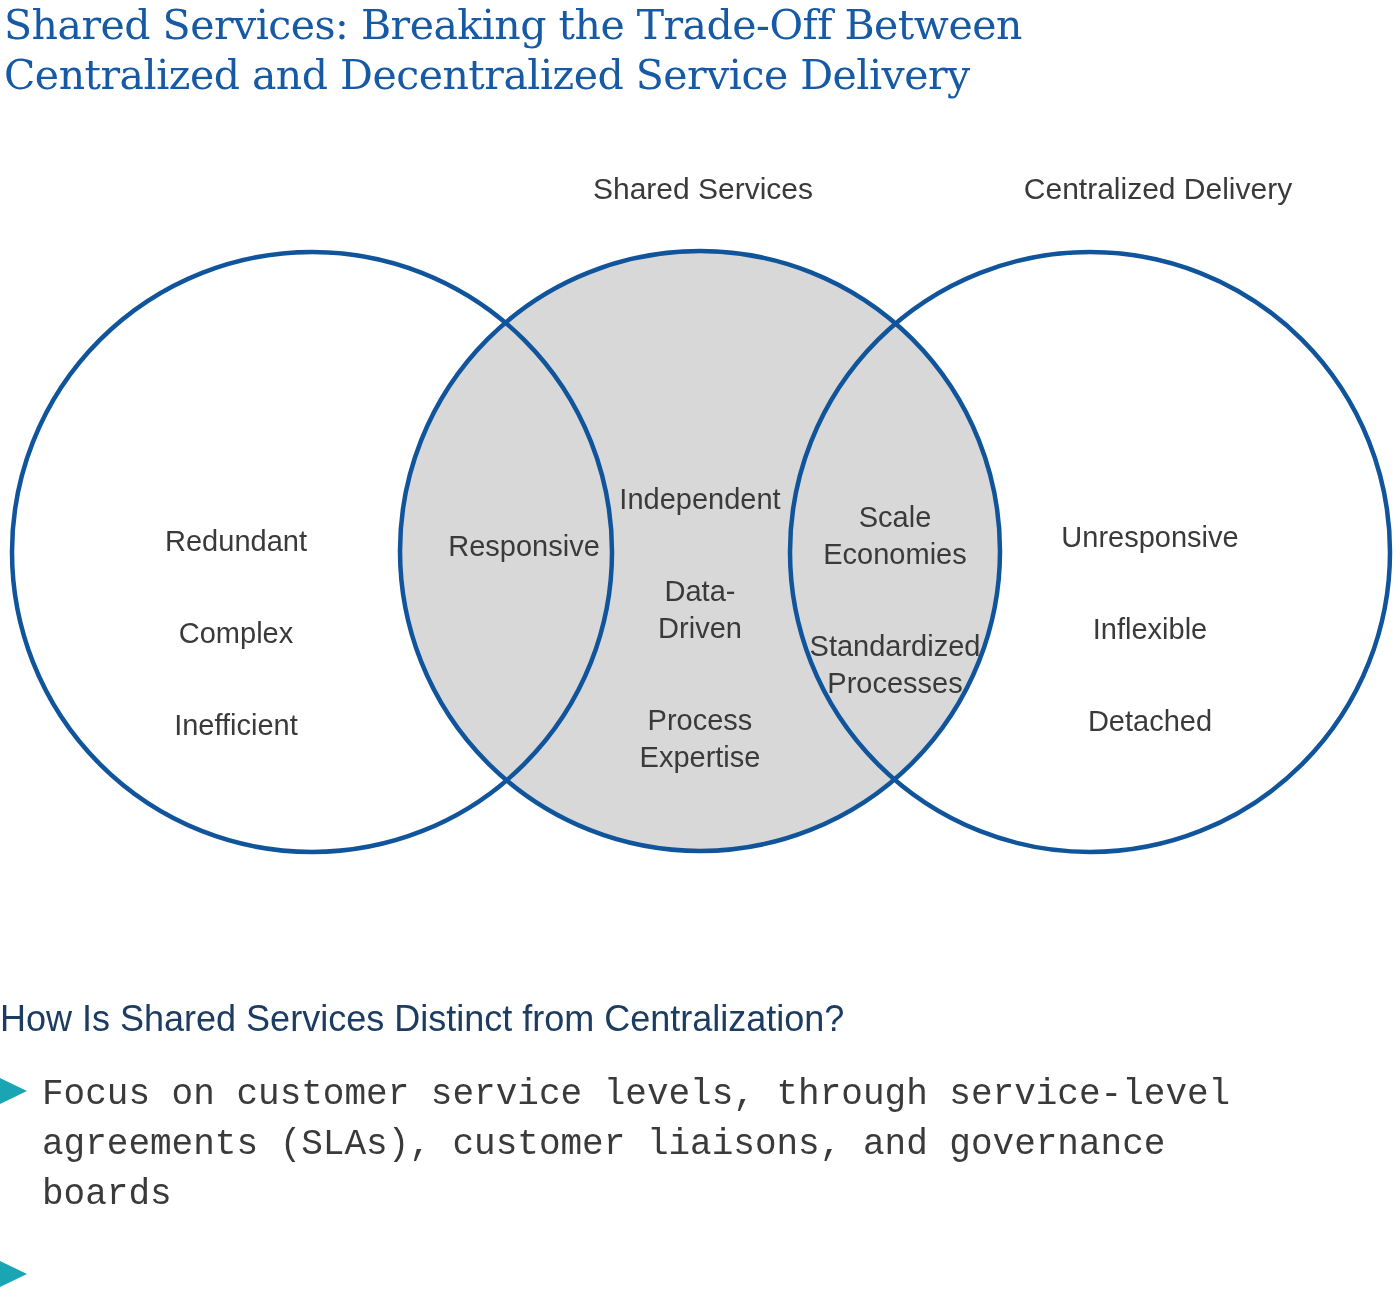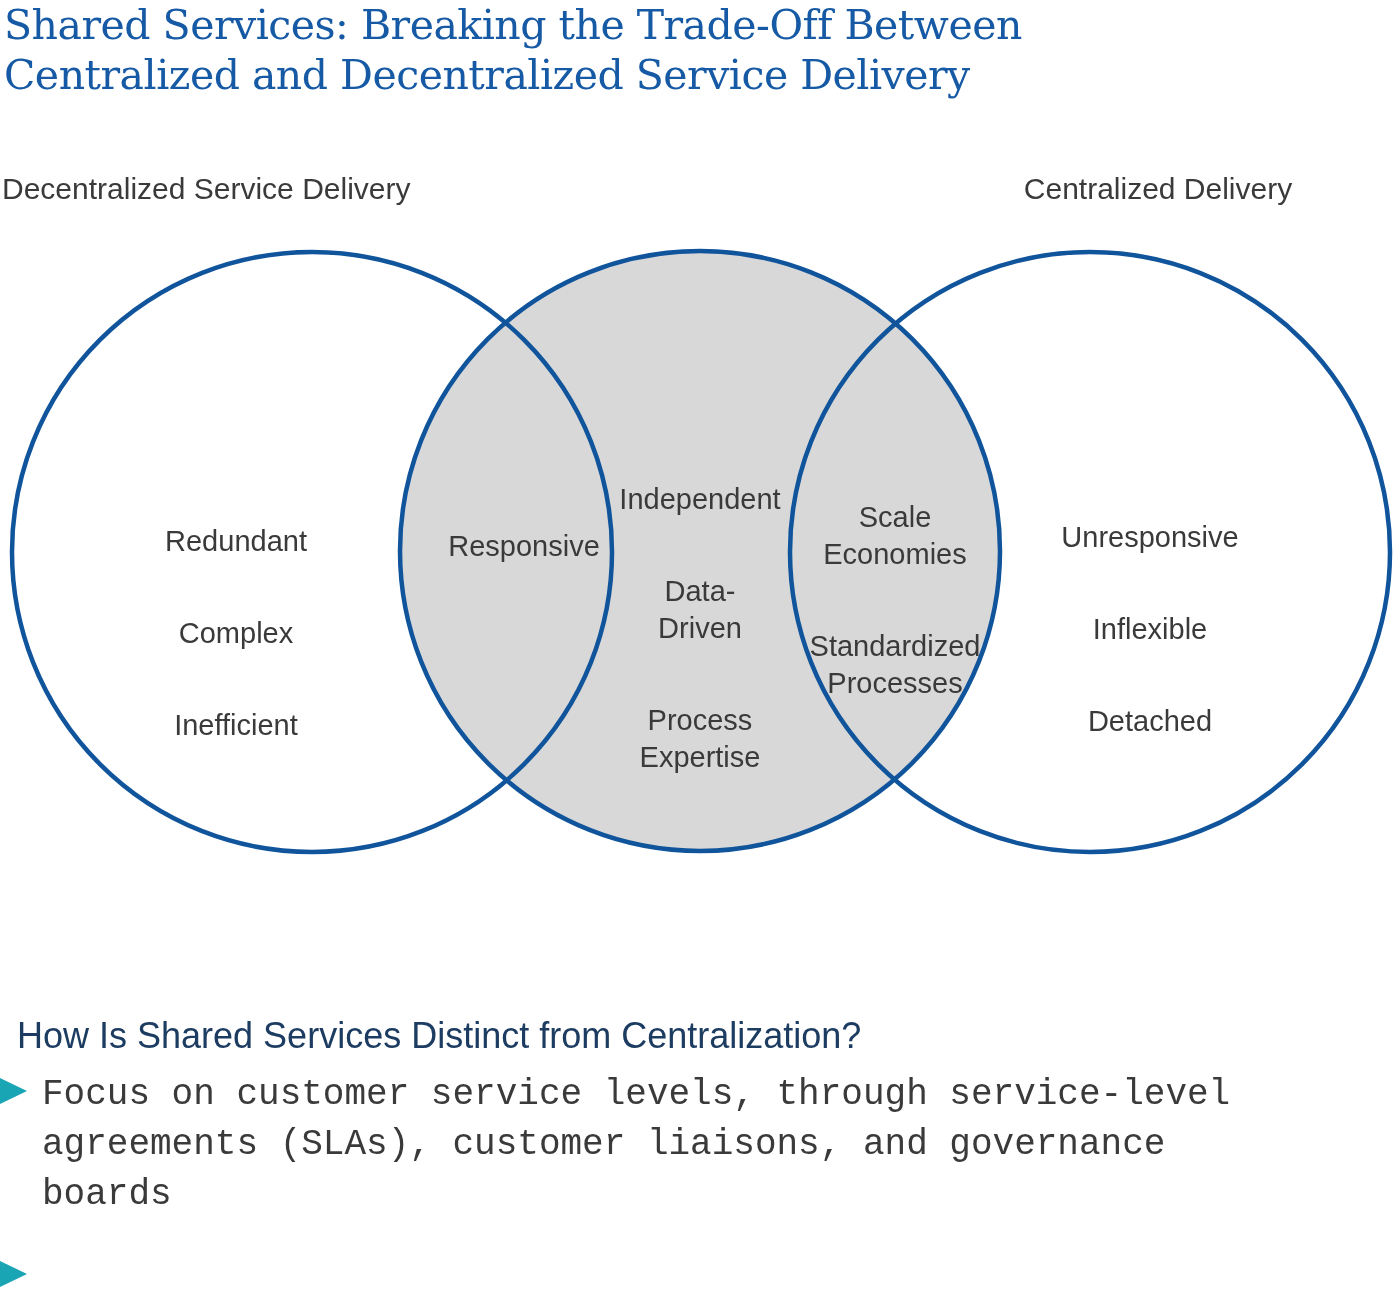--- a/index.html
+++ b/index.html
@@ -63,21 +63,21 @@
   .zone-left       { left: 236px;  top: 486px; }
   .zone-lens-left  { left: 524px;  top: 491px; }
   .zone-middle     { left: 700px;  top: 444px; }
   .zone-lens-right { left: 895px;  top: 462px; }
   .zone-right      { left: 1150px; top: 482px; }
 
   .section-heading {
     position: absolute;
     left: 0px;
     top: 998px;
-    margin: 17px;
+    margin: 0;
     font-size: 36px;
     font-weight: 500;
     color: var(--heading-navy);
     white-space: nowrap;
   }
   .bullets {
     position: absolute;
     left: 0;
     top: 1068px;
     margin: 0;
@@ -106,21 +106,21 @@
   }
 </style>
 </head>
 <body>
 
 <div class="canvas">
 
   <h1 class="page-title">Shared Services: Breaking the Trade-Off Between
 Centralized and Decentralized Service Delivery</h1>
 
-  <div class="circle-label lbl-left">Decentralized Service Delivery</div>
+  <div class="circle-label lbl-mid">Shared Services</div>
   <div class="circle-label lbl-right">Centralized Delivery</div>
 
   <svg class="venn-svg" viewBox="0 0 1400 920" aria-hidden="true">
     <circle class="filled" cx="700" cy="551" r="300"></circle>
     <circle class="outlined" cx="312" cy="552" r="300"></circle>
     <circle class="outlined" cx="1090" cy="552" r="300"></circle>
   </svg>
 
   <div class="zone zone-left">
     <div class="item">Redundant</div>

